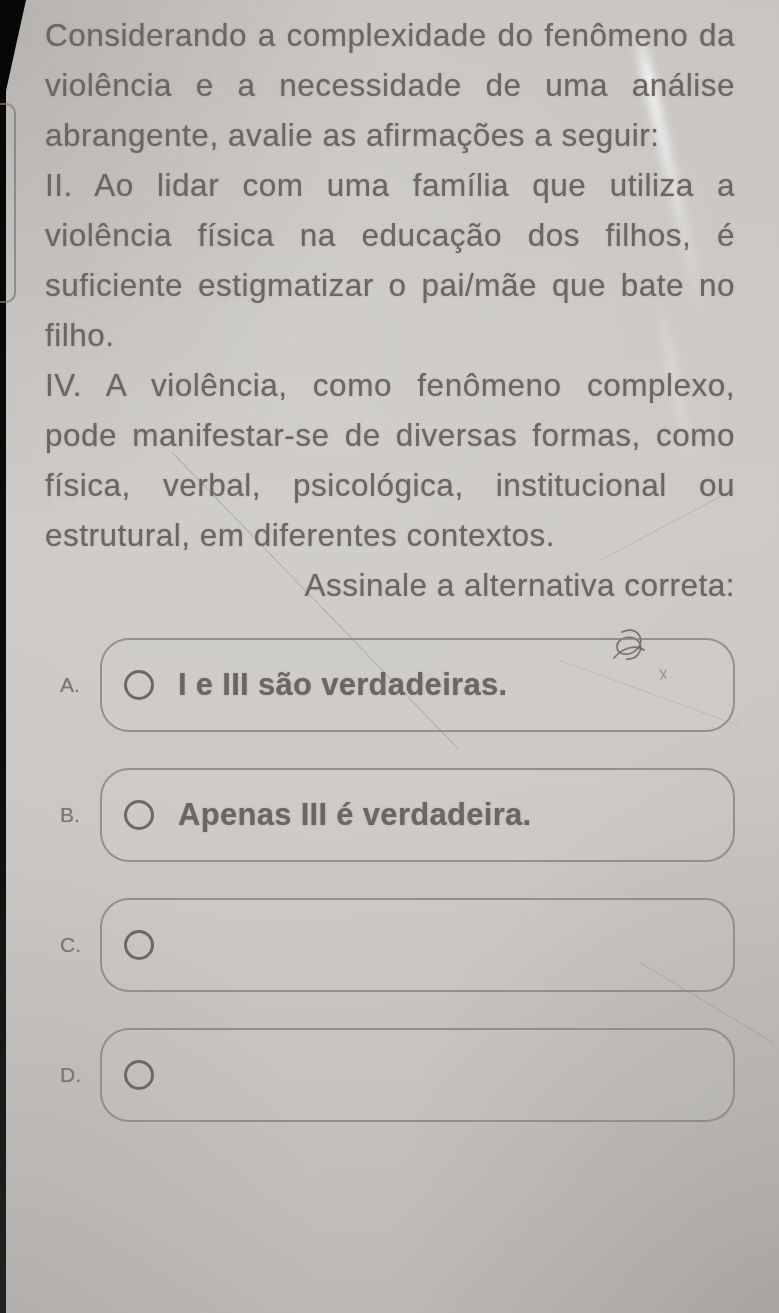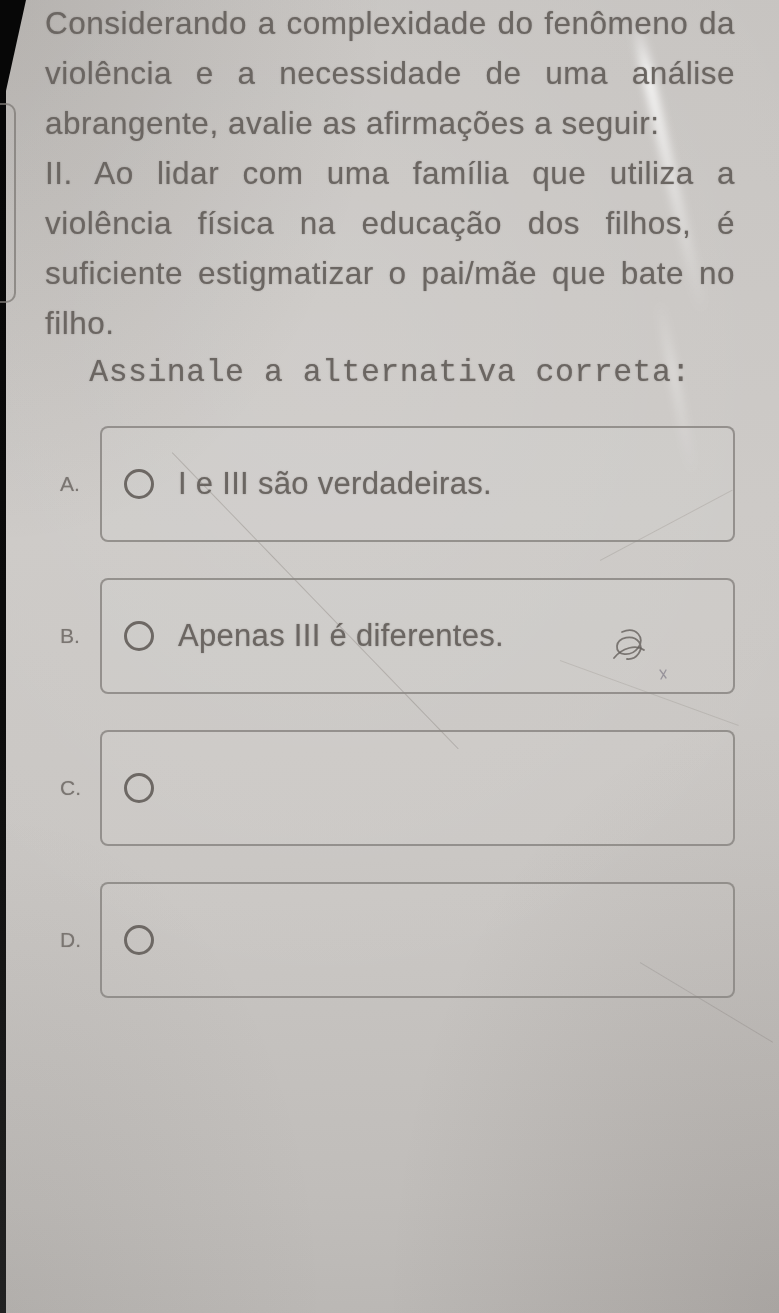--- a/index.html
+++ b/index.html
@@ -46,49 +46,50 @@
   }
   
   .crease{position:absolute;background:rgba(130,125,120,0.40);filter:blur(0.4px);}
   .crease.c1{left:172px;top:452px;width:412px;height:1.4px;transform:rotate(46deg);transform-origin:left center;}
   .crease.c2{left:640px;top:962px;width:155px;height:1.2px;transform:rotate(31deg);transform-origin:left center;background:rgba(135,130,126,0.35);}
   .crease.c3{left:600px;top:560px;width:150px;height:1px;transform:rotate(-28deg);transform-origin:left center;background:rgba(140,135,130,0.30);}
   .crease.c4{left:560px;top:660px;width:190px;height:1px;transform:rotate(20deg);transform-origin:left center;background:rgba(140,135,130,0.28);}
   .scribble{position:absolute;left:600px;top:618px;}
   
   .content{
-    position:absolute;left:0;top:4px;width:779px;
+    position:absolute;left:0;top:16px;width:779px;
     padding:0 44px 0 45px;box-sizing:border-box;
   }
   .qtext{
     margin:0;
     font-size:31.5px;line-height:50px;letter-spacing:0.5px;
     color:#6b6662;
     text-shadow:0 0 1.5px rgba(107,102,98,0.55);
     text-align:justify;
   }
   .qtext.first{margin-top:-6px;}
-  .prompt{text-align:center;font-family:Liberation Mono, monospace;}
+  .prompt{text-align:right;}
   
   .options{margin-top:28px;}
   .option-row{display:flex;align-items:center;margin-bottom:36px;}
   .option-row:last-child{margin-bottom:0;}
   .opt-label{
     width:55px;box-sizing:border-box;padding-left:15px;
     font-size:21px;color:#7a7571;
     text-shadow:0 0 1px rgba(122,117,113,0.5);
     flex:0 0 55px;
   }
   .opt-box{
-    flex:1;height:116px;box-sizing:border-box;
+    flex:1;height:94px;box-sizing:border-box;
     border:2px solid rgba(138,134,130,0.85);
-    border-radius:8px;
+    border-radius:29px;
     display:flex;align-items:center;
     background:rgba(255,255,255,0.04);
     cursor:pointer;
+    font-weight:bold;
   }
   .radio{
     width:30px;height:30px;box-sizing:border-box;
     border:3px solid #6d6864;border-radius:50%;
     margin:0 24px 0 22px;flex:0 0 30px;
   }
   .opt-text{
     font-size:31px;letter-spacing:0.3px;color:#6b6662;
     text-shadow:0 0 1.5px rgba(107,102,98,0.55);
   }
@@ -113,37 +114,38 @@
     <g fill="none" stroke="rgba(95,90,86,0.8)" stroke-width="1.8" stroke-linecap="round">
       <path d="M22,14 c14,-6 24,6 16,16 c-7,9 -22,8 -21,-2 c1,-9 16,-12 22,-4 c5,7 -2,18 -12,17"></path>
       <path d="M14,40 c8,-10 22,-14 30,-8"></path>
       <path d="M60,52 l6,8 m0,-8 l-5,9" stroke-width="1.3" stroke="rgba(110,105,120,0.6)"></path>
     </g>
   </svg>
 
   <div class="content">
     <p class="qtext first">Considerando a complexidade do fenômeno da violência e a necessidade de uma análise abrangente, avalie as afirmações a seguir:</p>
     <p class="qtext">II. Ao lidar com uma família que utiliza a violência física na educação dos filhos, é suficiente estigmatizar o pai/mãe que bate no filho.</p>
+    <p class="qtext">IV. A violência, como fenômeno complexo, pode manifestar-se de diversas formas, como física, verbal, psicológica, institucional ou estrutural, em diferentes contextos.</p>
     <p class="qtext prompt">Assinale a alternativa correta:</p>
 
     <div class="options">
 
       <div class="option-row">
         <span class="opt-label">A.</span>
         <div class="opt-box">
           <span class="radio"></span>
           <span class="opt-text">I e III são verdadeiras.</span>
         </div>
       </div>
 
       <div class="option-row">
         <span class="opt-label">B.</span>
         <div class="opt-box">
           <span class="radio"></span>
-          <span class="opt-text">Apenas III é diferentes.</span>
+          <span class="opt-text">Apenas III é verdadeira.</span>
         </div>
       </div>
 
       <div class="option-row">
         <span class="opt-label">C.</span>
         <div class="opt-box">
           <span class="radio"></span>
         </div>
       </div>
 

